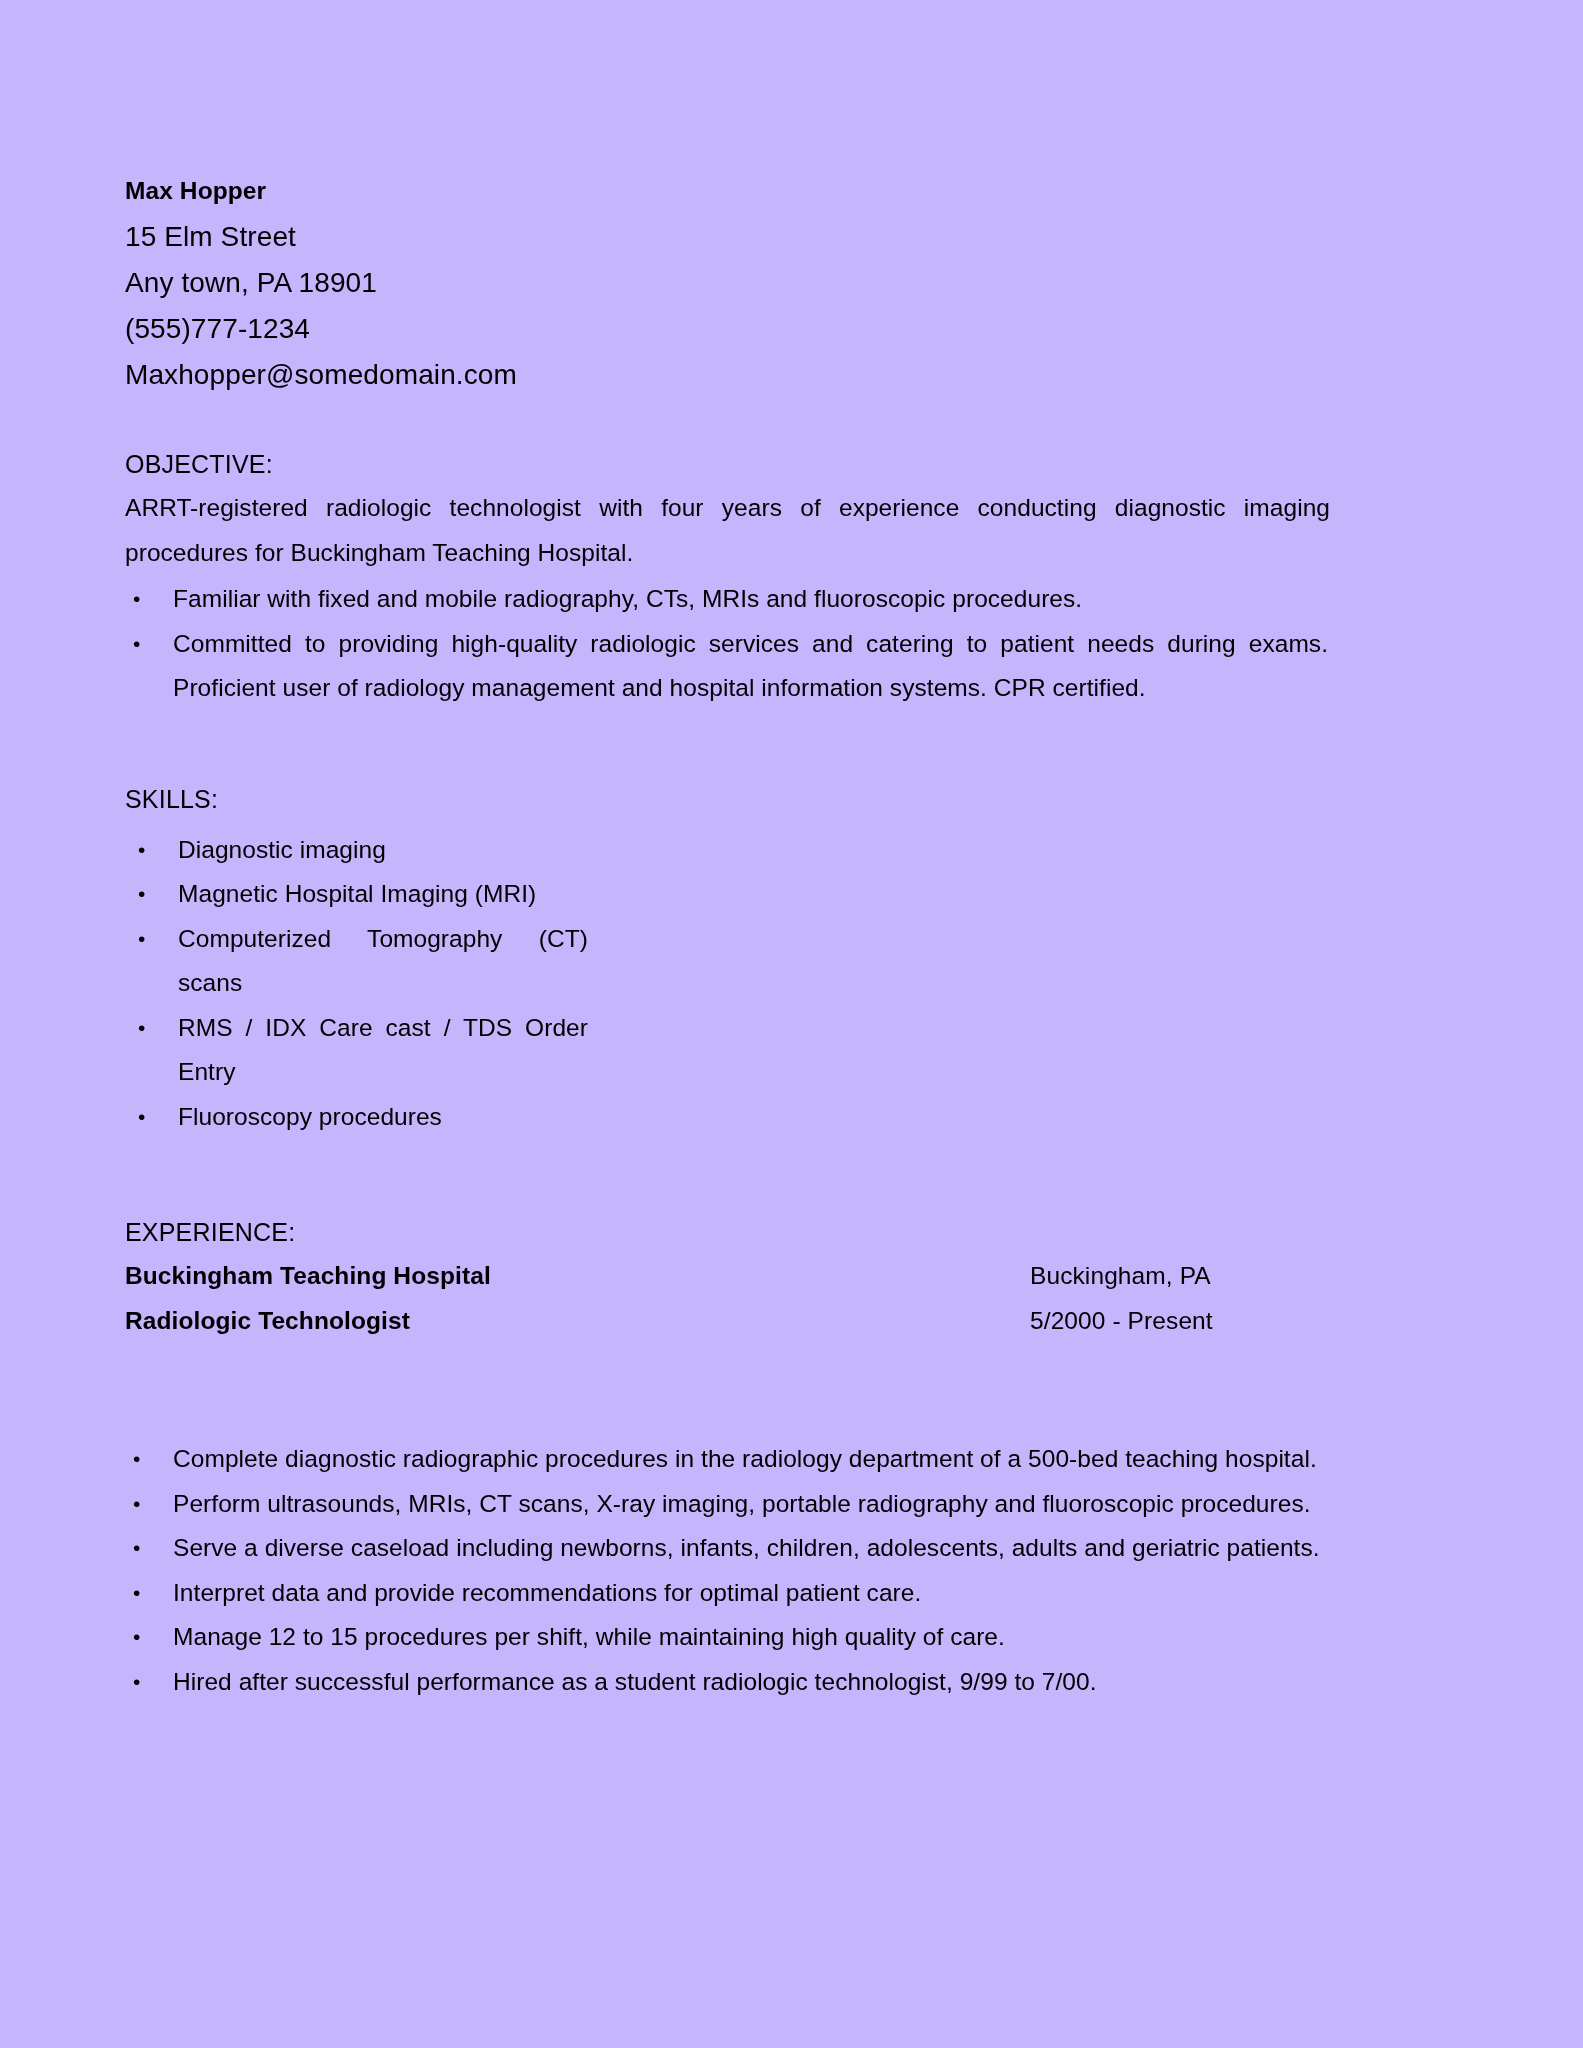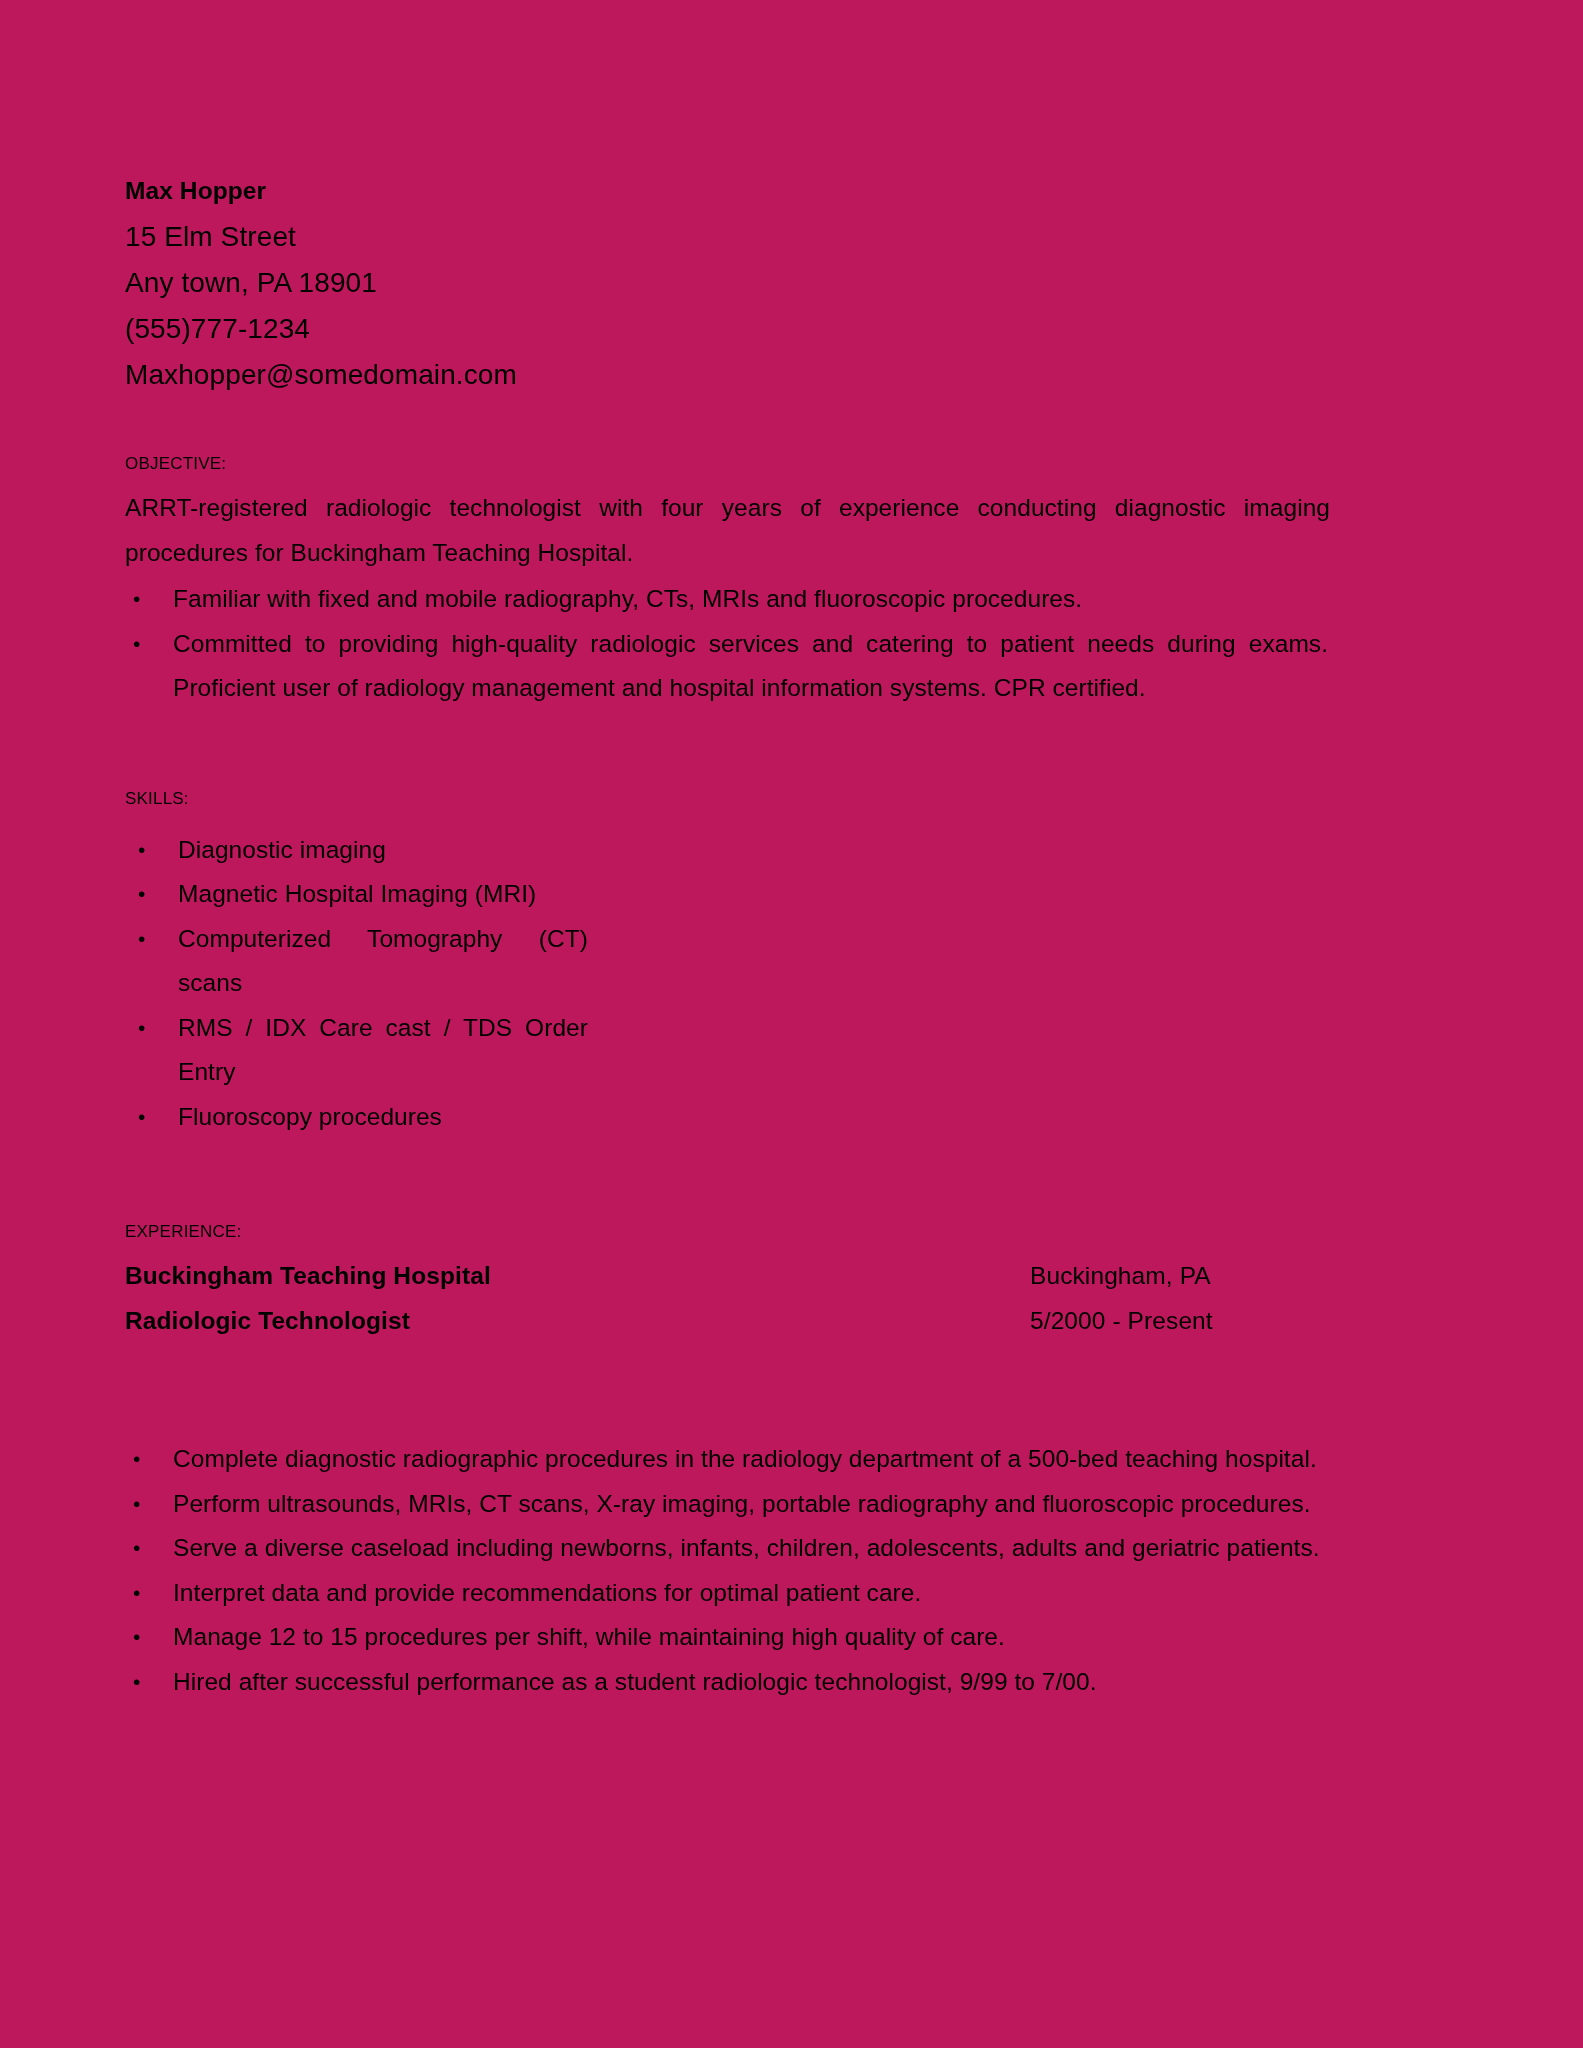--- a/index.html
+++ b/index.html
@@ -13,21 +13,21 @@
     font-family: "Liberation Sans", sans-serif;
     color: #000000;
     position: relative;
     overflow: hidden;
   }
   .page {
     position: absolute;
     left: 0; top: 0;
     width: 1583px;
     height: 2048px;
-    background: #be185d;
+    background: #c4b5fd;
   }
   .content {
     position: absolute;
     left: 125px;
     top: 168px;
     width: 1205px;
   }
   .hdr-name {
     font-size: 24.5px;
     font-weight: bold;
@@ -38,21 +38,21 @@
     font-size: 28px;
     font-weight: normal;
     line-height: 46px;
     letter-spacing: 0.1px;
   }
   .gap-md { height: 44px; }
   .gap-lg { height: 64px; }
   .gap-xl { height: 92px; }
 
   .section-head {
-    font-size: 17px;
+    font-size: 25px;
     font-weight: normal;
     line-height: 44px;
     letter-spacing: 0.2px;
   }
   .para {
     font-size: 24.5px;
     line-height: 44.5px;
     text-align: justify;
     text-justify: inter-word;
     letter-spacing: 0.05px;

